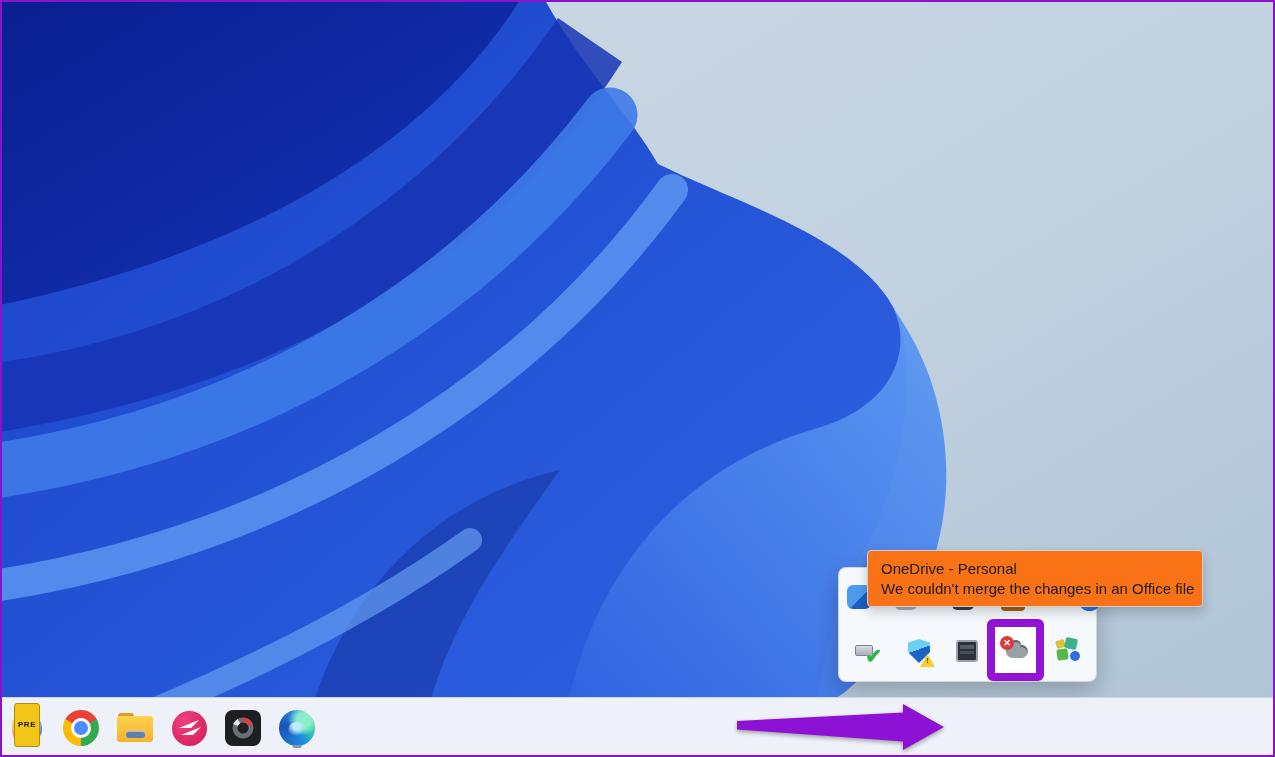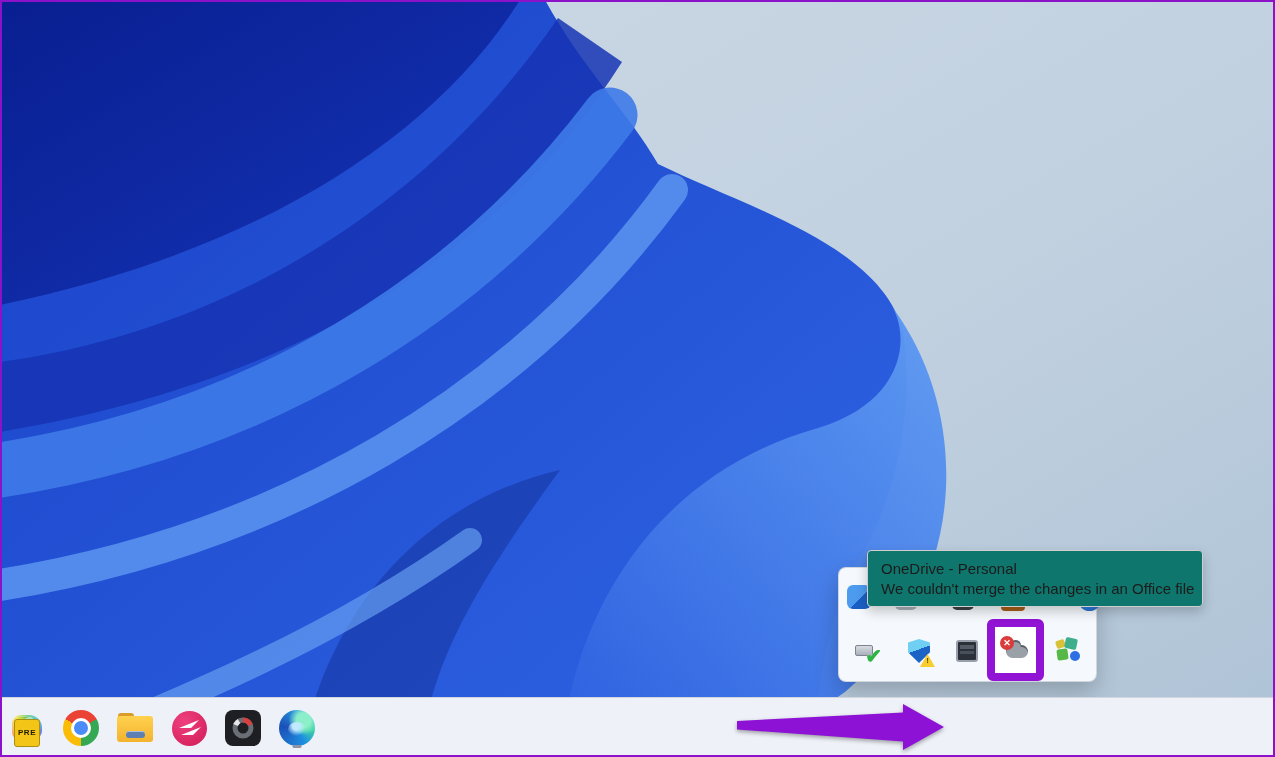--- a/index.html
+++ b/index.html
@@ -20,21 +20,21 @@
   }
   .pinned{position:absolute;top:9px;width:42px;height:42px;display:flex;align-items:center;justify-content:center;border-radius:6px;}
   .run-dot{position:absolute;left:50%;transform:translateX(-50%);bottom:1px;width:9px;height:3px;border-radius:2px;background:#8d95a3;}
 
   
   .copilot{position:relative;width:30px;height:26px;border-radius:9px 13px 11px 9px;
     background:conic-gradient(from 210deg,#e94e5e,#f6a03a,#f2e13d,#53c26b,#2bb7d8,#3a58d8,#b44fd0,#e94e5e);
     box-shadow:inset 0 0 0 2px rgba(255,255,255,.25);}
   .copilot:before{content:"";position:absolute;left:10px;top:2px;width:9px;height:22px;background:rgba(255,255,255,.55);transform:skewX(-18deg);border-radius:4px;}
   .pre-badge{position:absolute;left:50%;transform:translateX(-50%);bottom:2px;background:#f3c516;color:#201a00;
-    font-size:8px;font-weight:bold;padding:8px 3px;border-radius:3px;border:1px solid #a88f12;line-height:10px;letter-spacing:.5px;}
+    font-size:8px;font-weight:bold;padding:16px 3px;border-radius:3px;border:1px solid #a88f12;line-height:10px;letter-spacing:.5px;}
 
   
   .chrome{position:relative;width:36px;height:36px;border-radius:50%;
     background:conic-gradient(from -60deg,#ea4335 0 120deg,#34a853 120deg 240deg,#fbbc05 240deg 360deg);}
   .chrome:before{content:"";position:absolute;left:8px;top:8px;width:20px;height:20px;border-radius:50%;background:#fff;}
   .chrome:after{content:"";position:absolute;left:11px;top:11px;width:14px;height:14px;border-radius:50%;background:#4b8df8;}
 
   
   .folder{position:relative;width:36px;height:30px;}
   .folder .back{position:absolute;left:1px;top:0;width:16px;height:8px;background:#d99c28;border-radius:3px 3px 0 0;}
@@ -88,21 +88,21 @@
   .mosaic .m1{left:1px;top:2px;width:9px;height:8px;background:#d9c23a;transform:rotate(-20deg);border-radius:2px;}
   .mosaic .m2{left:10px;top:0;width:12px;height:11px;background:#3fae8c;transform:rotate(12deg);border-radius:2px;}
   .mosaic .m3{left:2px;top:11px;width:11px;height:11px;background:#57b847;border-radius:2px;transform:rotate(-8deg);}
   .mosaic .m4{left:15px;top:13px;width:10px;height:10px;background:#2f6fe4;border-radius:50%;}
 
   
   #highlight-box{position:absolute;left:987px;top:619px;width:57px;height:62px;background:#fff;
     border:8px solid #9113d3;border-radius:6px;z-index:6;}
 
   
-  #tooltip{position:absolute;left:867px;top:550px;width:336px;height:57px;background:#0f766e;
+  #tooltip{position:absolute;left:867px;top:550px;width:336px;height:57px;background:#f97316;
     border:1px solid #cfcfcf;border-radius:4px;box-shadow:0 5px 12px rgba(0,0,0,.2);
     padding:8px 13px;z-index:10;font-size:15px;line-height:20px;color:#1b1b1b;white-space:nowrap;}
 
   
   #arrow{position:absolute;left:0;top:0;z-index:25;pointer-events:none;}
 </style>
 </head>
 <body>
 
 <div id="desktop">

